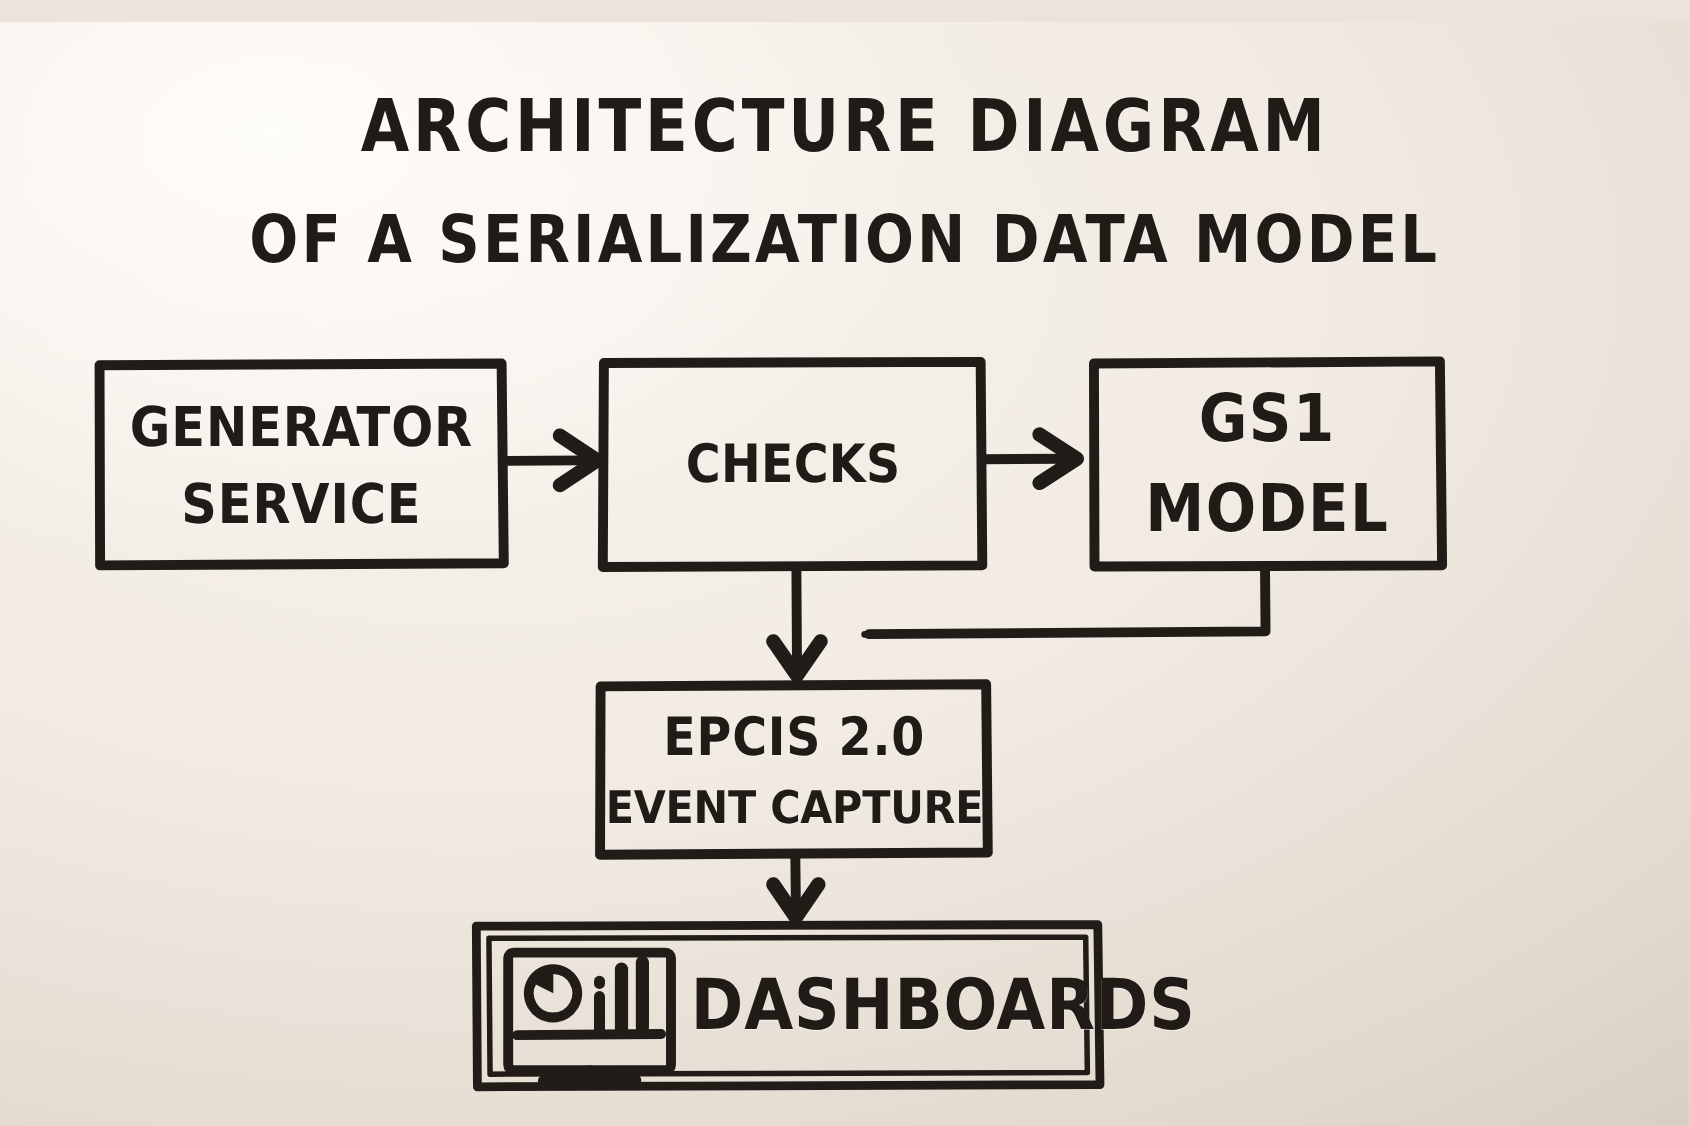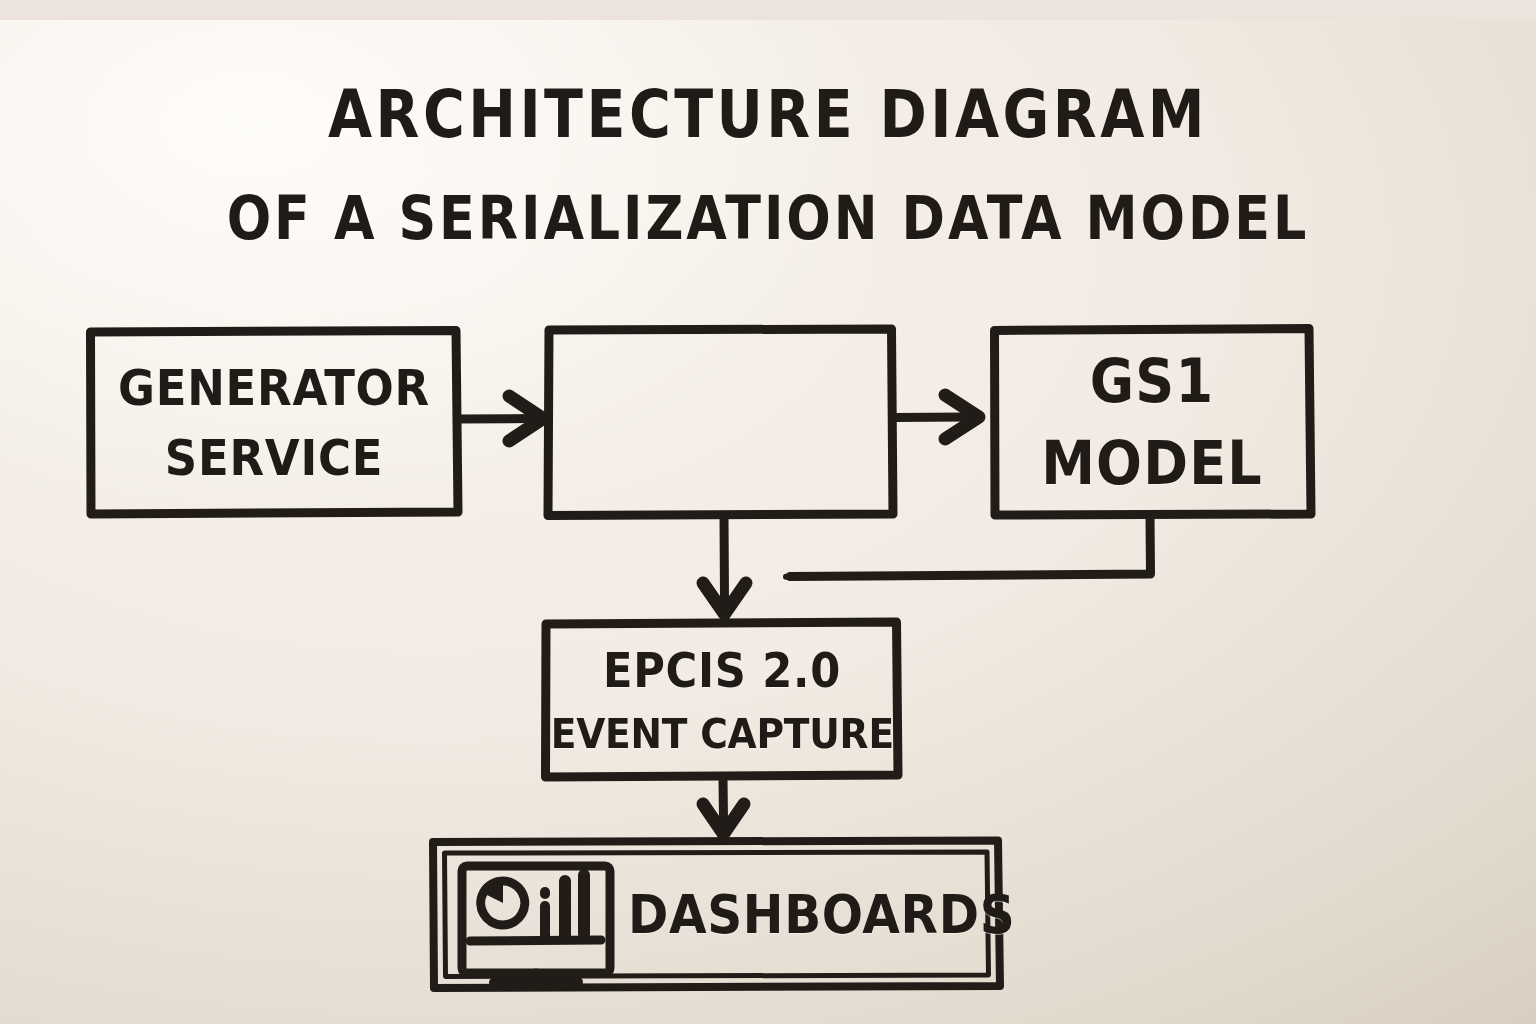--- a/index.html
+++ b/index.html
@@ -95,21 +95,21 @@
   #label-uniqueness  { left: 548px; top: 308px; width: 346px; height: 188px; font-size: 48px; letter-spacing: 0.005em; }
   #label-uniqueness .ln + .ln { margin-top: 12px; }
 
   #label-gs1         { left: 993px; top: 308px; width: 318px; height: 188px; font-size: 60px; letter-spacing: 0.02em; }
   #label-gs1 .ln + .ln { margin-top: 12px; }
 
   #label-epcis       { left: 545px; top: 602px; width: 354px; height: 156px; font-size: 44px; }
   #label-epcis .ln.l1 { font-size: 48px; letter-spacing: 0.015em; }
   #label-epcis .ln.l2 { font-size: 41px; letter-spacing: -0.005em; margin-top: 12px; transform: scaleX(1.02); }
 
-  #label-dashboards  { left: 628px; top: 820px; width: 372px; height: 148px; font-size: 54px; letter-spacing: 0.012em; align-items: flex-start; }
+  #label-dashboards  { left: 628px; top: 820px; width: 372px; height: 148px; font-size: 64px; letter-spacing: 0.012em; align-items: flex-start; }
 </style>
 </head>
 <body>
 
 <div id="whiteboard">
 
   <svg id="board-svg" viewBox="0 0 1536 1024" aria-hidden="true">
 
     <g>
       <path class="marker-stroke" stroke-width="9" d="M90.5,312 L456,310.5 L458,492 L91,494 Z"></path>
@@ -180,20 +180,21 @@
 
   <div class="txt" id="title-line1">ARCHITECTURE DIAGRAM</div>
   <div class="txt" id="title-line2">OF A SERIALIZATION DATA MODEL</div>
 
   <div class="node-label" id="label-generator">
     <span class="ln">GENERATOR</span>
     <span class="ln">SERVICE</span>
   </div>
 
   <div class="node-label" id="label-uniqueness">
+    <span class="ln">CHECKS</span>
   </div>
 
   <div class="node-label" id="label-gs1">
     <span class="ln">GS1</span>
     <span class="ln">MODEL</span>
   </div>
 
   <div class="node-label" id="label-epcis">
     <span class="ln l1">EPCIS 2.0</span>
     <span class="ln l2">EVENT CAPTURE</span>

